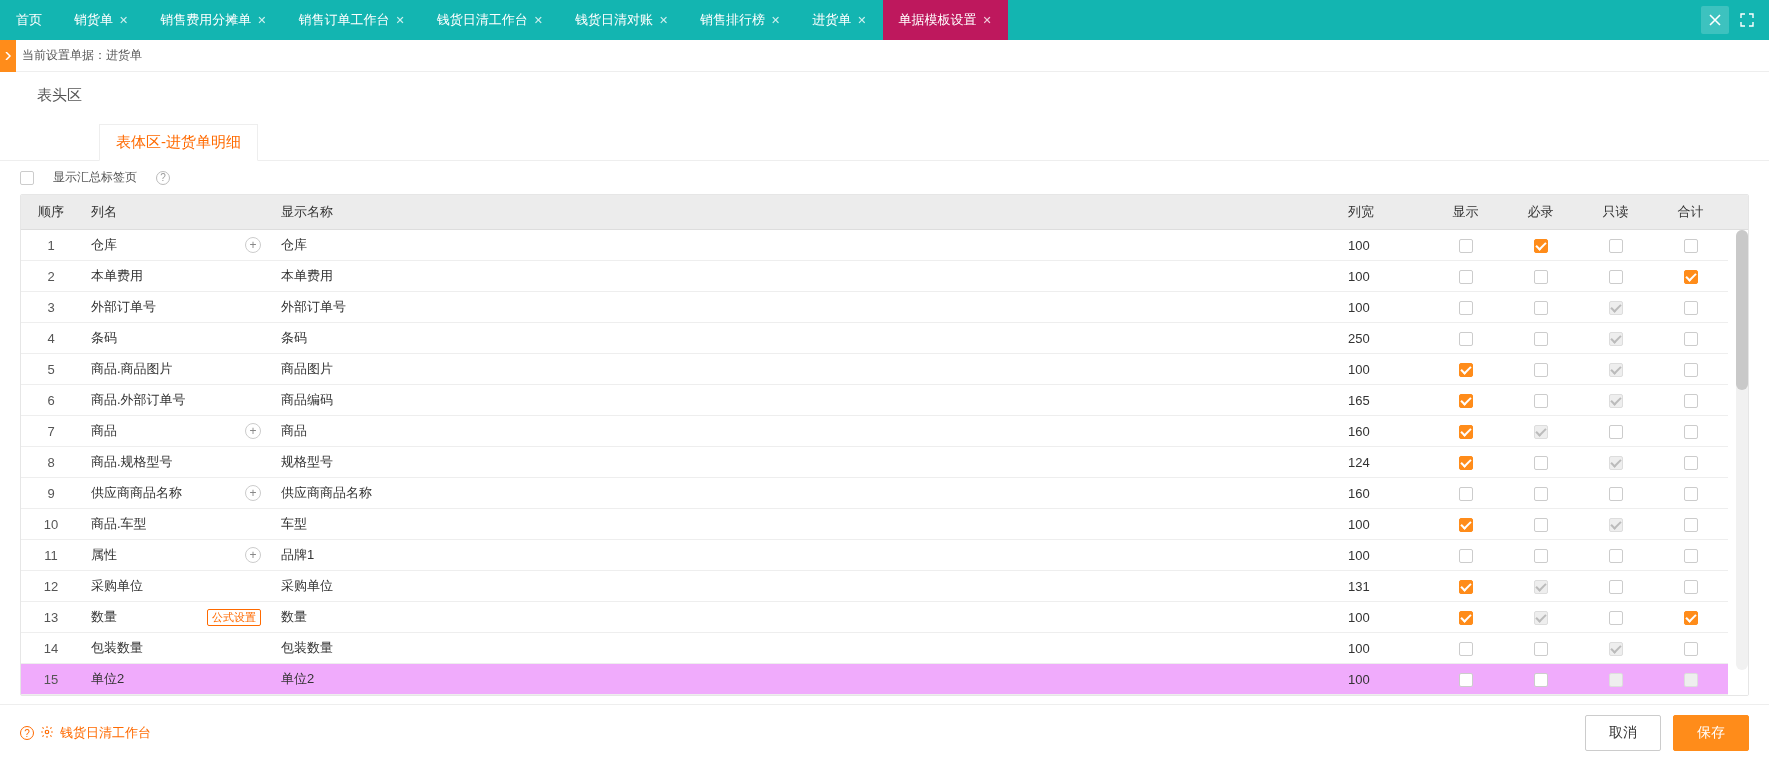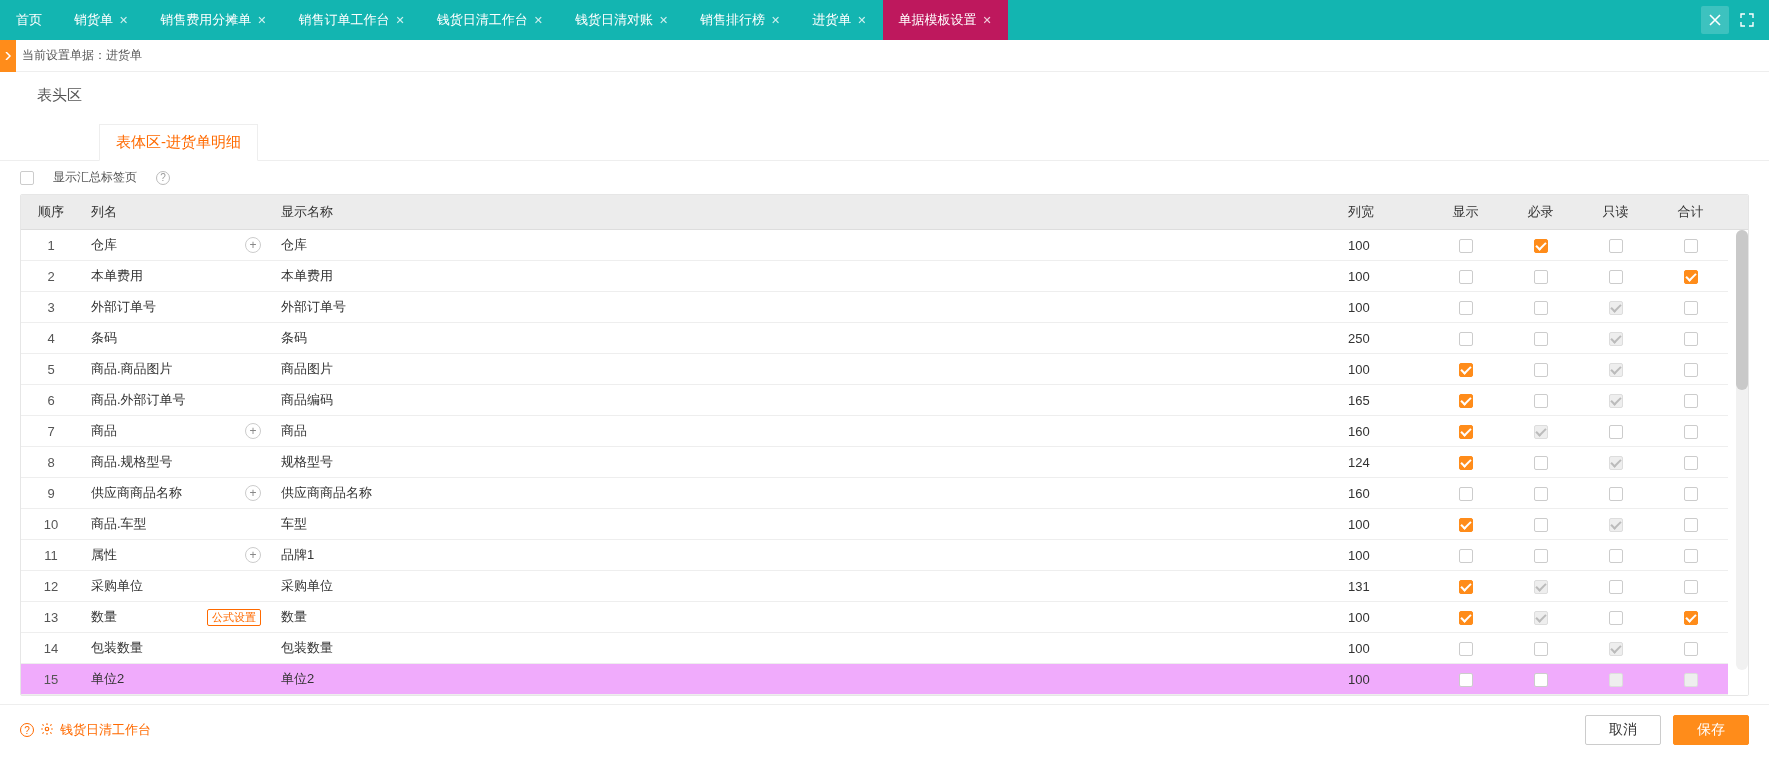--- a/index.html
+++ b/index.html
@@ -290,21 +290,21 @@
   .footer .left .gear {
     color: #FF6A00;
   }
   .footer .right {
     margin-left: auto;
     display: flex;
     gap: 12px;
   }
   .btn {
     min-width: 76px;
-    height: 30px;
+    height: 36px;
     border: 1px solid #ccc;
     background: #fff;
     color: #333;
     font-size: 14px;
     border-radius: 2px;
     cursor: pointer;
     display: inline-flex;
     align-items: center;
     justify-content: center;
   }

